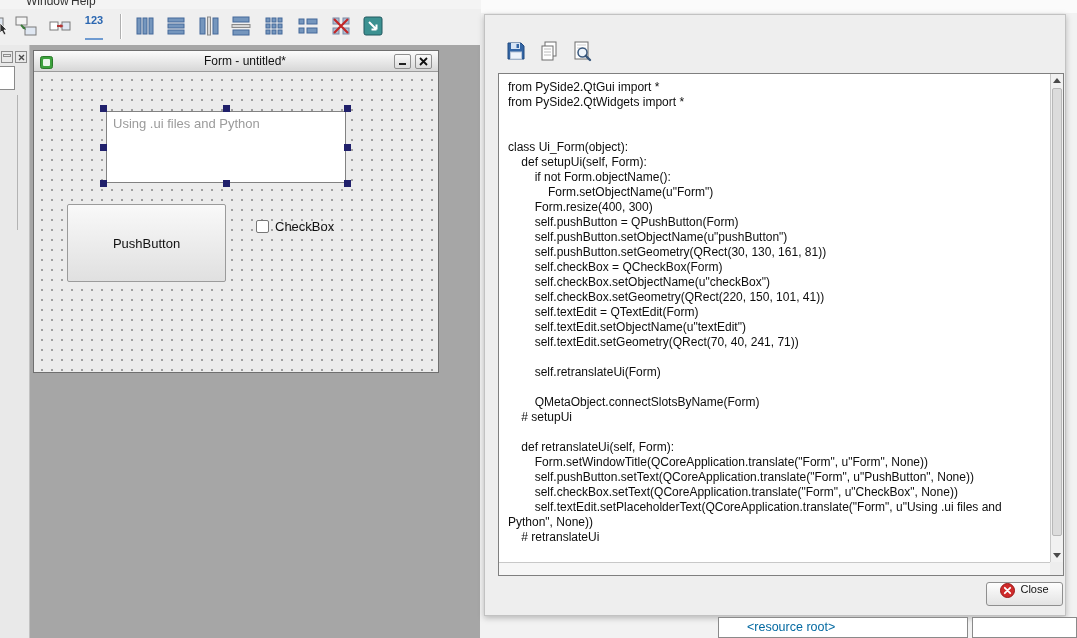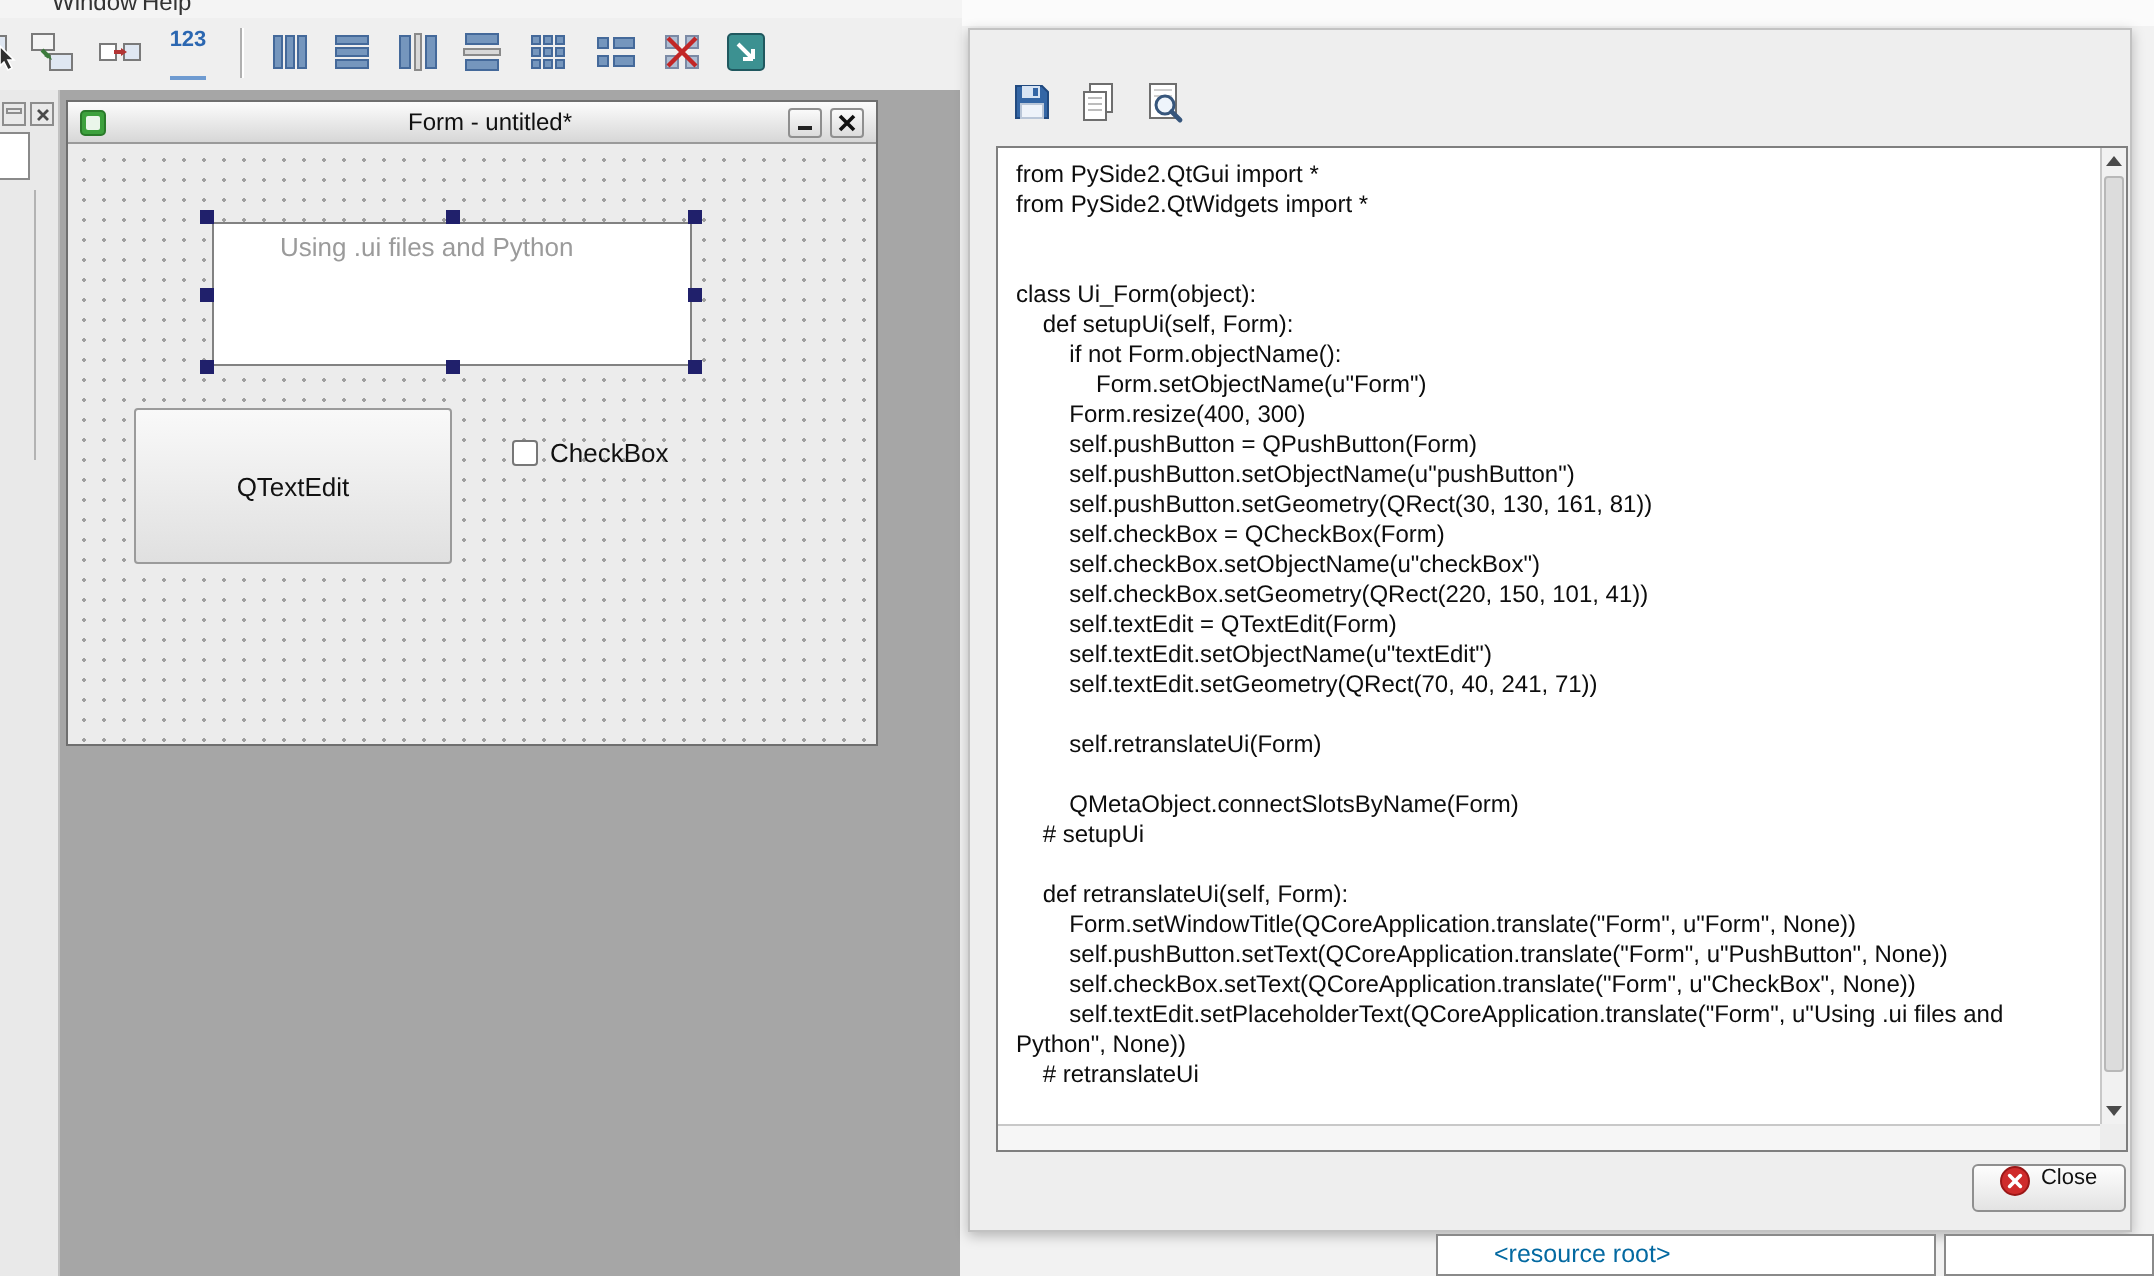--- a/index.html
+++ b/index.html
@@ -33,21 +33,21 @@
   .form-titlebar { position:relative; height:21px; background:linear-gradient(#fcfcfc,#d7d7d7); border-bottom:1px solid #9a9a9a; }
   .form-title { position:absolute; left:0; right:0; top:3px; text-align:center; font-size:12px; color:#111;padding-left:18px; }
   .form-icon { position:absolute; left:6px; top:4px; }
   .win-btn { position:absolute; top:3px; width:17px; height:15px; background:linear-gradient(#fafafa,#dcdcdc); border:1px solid #8f8f8f; border-radius:2px; display:flex; align-items:center; justify-content:center; }
   .min-bar { width:7px; height:2px; background:#222; margin-top:5px; }
   .form-body { position:relative; width:404px; height:300px;
     background-color:#ececec;
     background-image:radial-gradient(circle, #9f9f9f 0.8px, transparent 1px);
     background-size:10px 10px; background-position:3px 3px; }
 
-  .canvas-textedit { position:absolute; left:72px; top:39px; width:240px; height:72px; background:#ffffff; border:1px solid #828282;padding-left:27px; }
+  .canvas-textedit { position:absolute; left:72px; top:39px; width:240px; height:72px; background:#ffffff; border:1px solid #828282; }
   .placeholder-text { padding:4px 6px; font-size:13px; color:#9b9b9b; }
   .sel-handle { position:absolute; width:7px; height:7px; background:#20206b; }
   .canvas-pushbutton { position:absolute; left:33px; top:132px; width:159px; height:78px;
     background:linear-gradient(#f9f9f9,#e0e0e0); border:1px solid #9b9b9b; border-radius:2px;
     display:flex; align-items:center; justify-content:center; font-size:13px; color:#111; }
   .canvas-checkbox { position:absolute; left:222px; top:144px; height:20px; display:flex; align-items:center;justify-content:center; }
   .check-indicator { width:13px; height:13px; background:#fff; border:1px solid #777; border-radius:2px; margin-right:6px; }
   .check-label { font-size:13px; color:#111; }
 
   
@@ -220,21 +220,21 @@
         <div class="sel-handle" style="left:66px;top:33px"></div>
         <div class="sel-handle" style="left:189px;top:33px"></div>
         <div class="sel-handle" style="left:310px;top:33px"></div>
         <div class="sel-handle" style="left:66px;top:72px"></div>
         <div class="sel-handle" style="left:310px;top:72px"></div>
         <div class="sel-handle" style="left:66px;top:108px"></div>
         <div class="sel-handle" style="left:189px;top:108px"></div>
         <div class="sel-handle" style="left:310px;top:108px"></div>
 
         <div class="canvas-pushbutton">
-          <span>QTextEdit</span>
+          <span>PushButton</span>
         </div>
 
         <div class="canvas-checkbox">
           <div class="check-indicator"></div>
           <span class="check-label">CheckBox</span>
         </div>
 
       </div>
     </div>
   </div>

